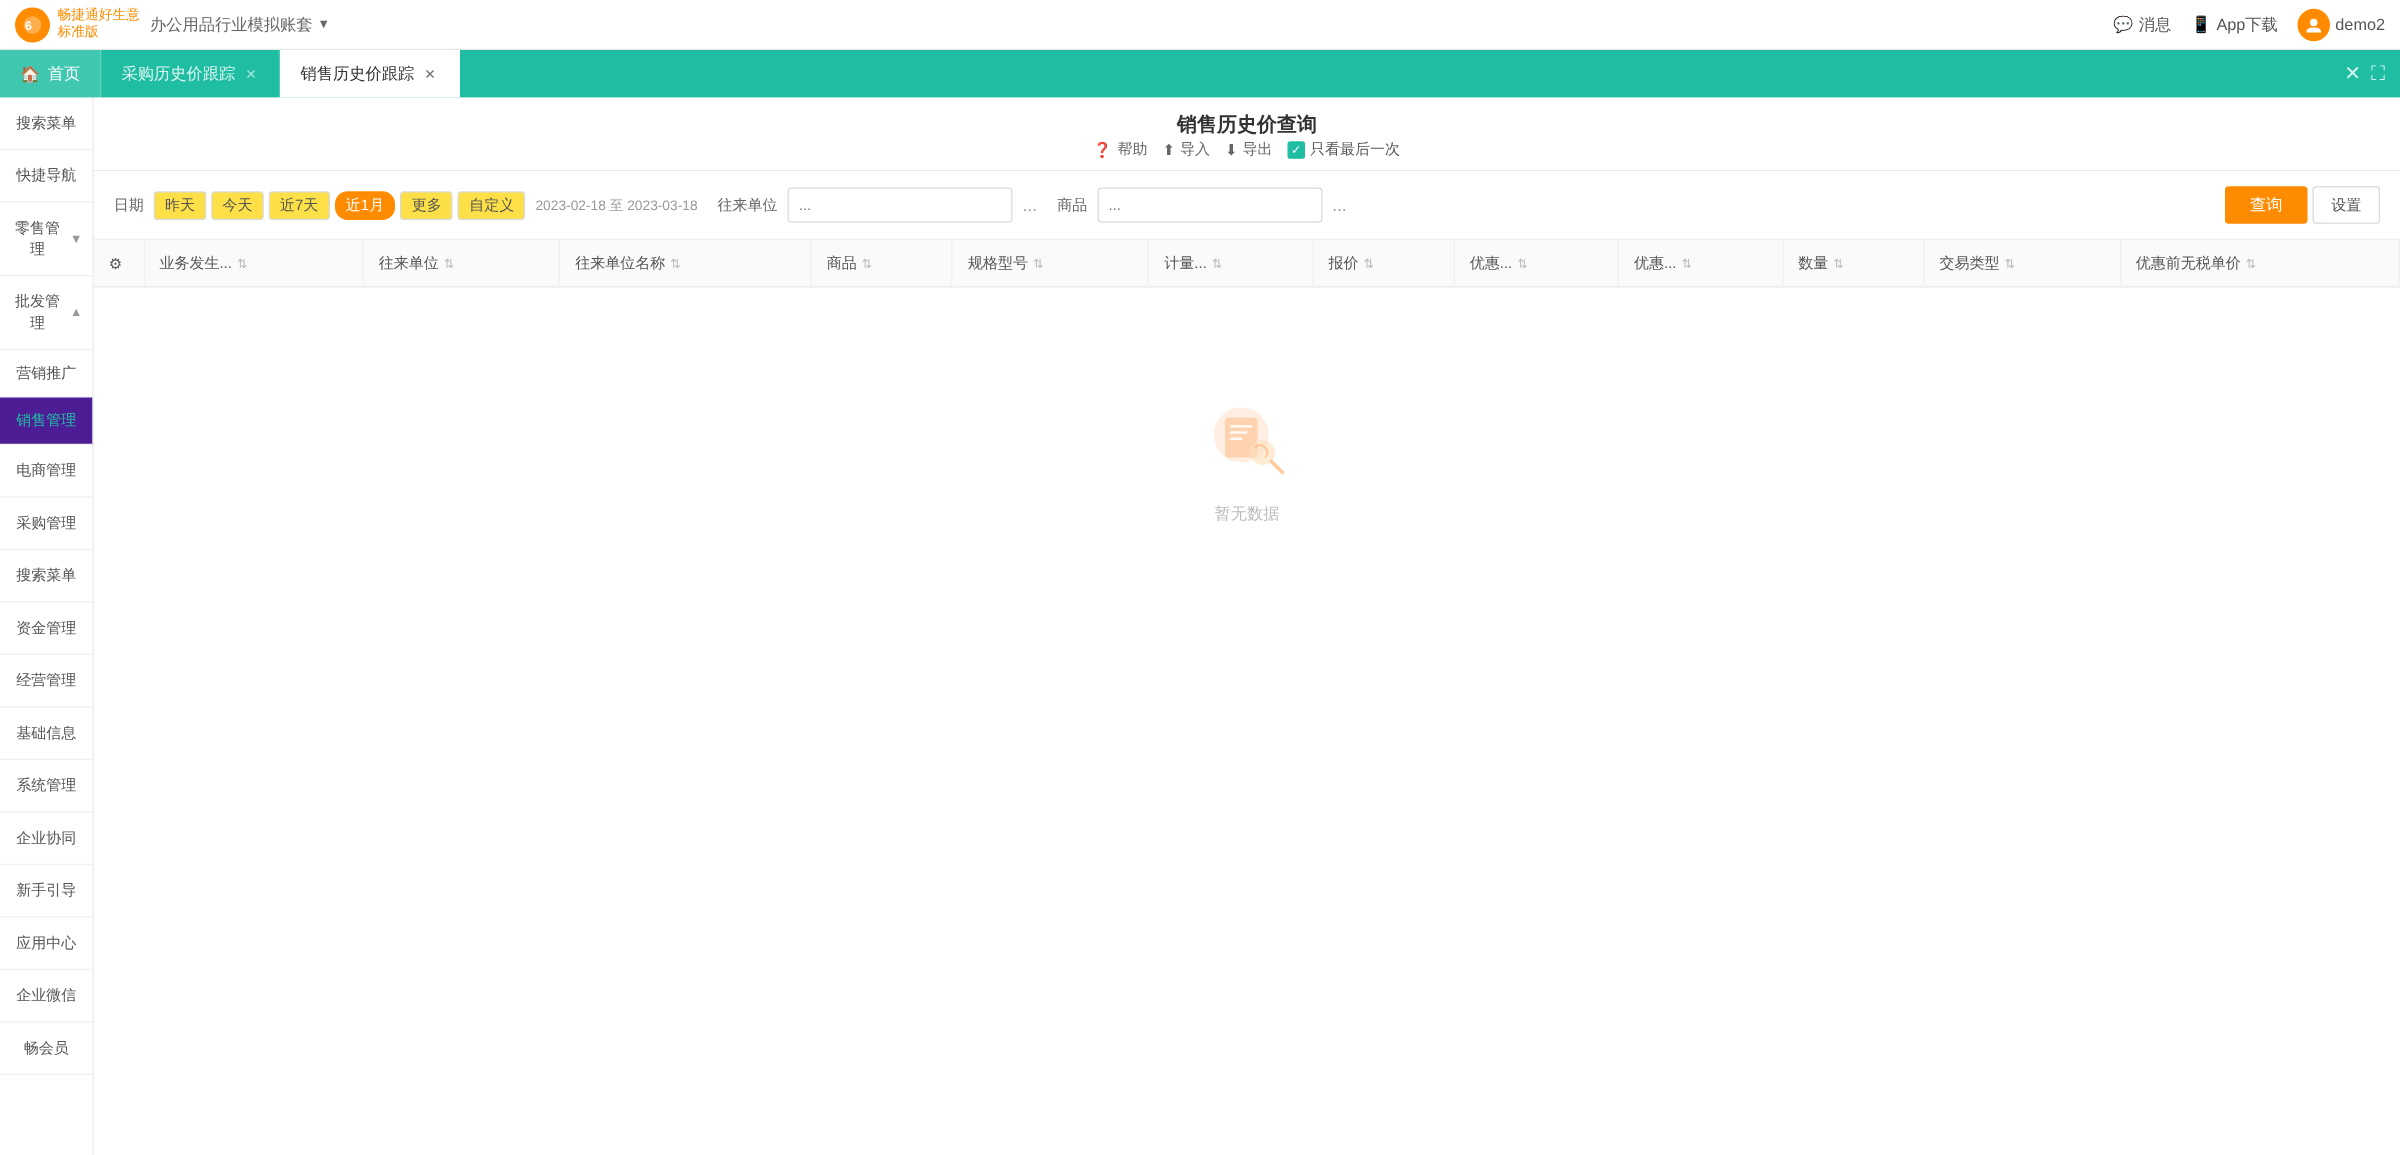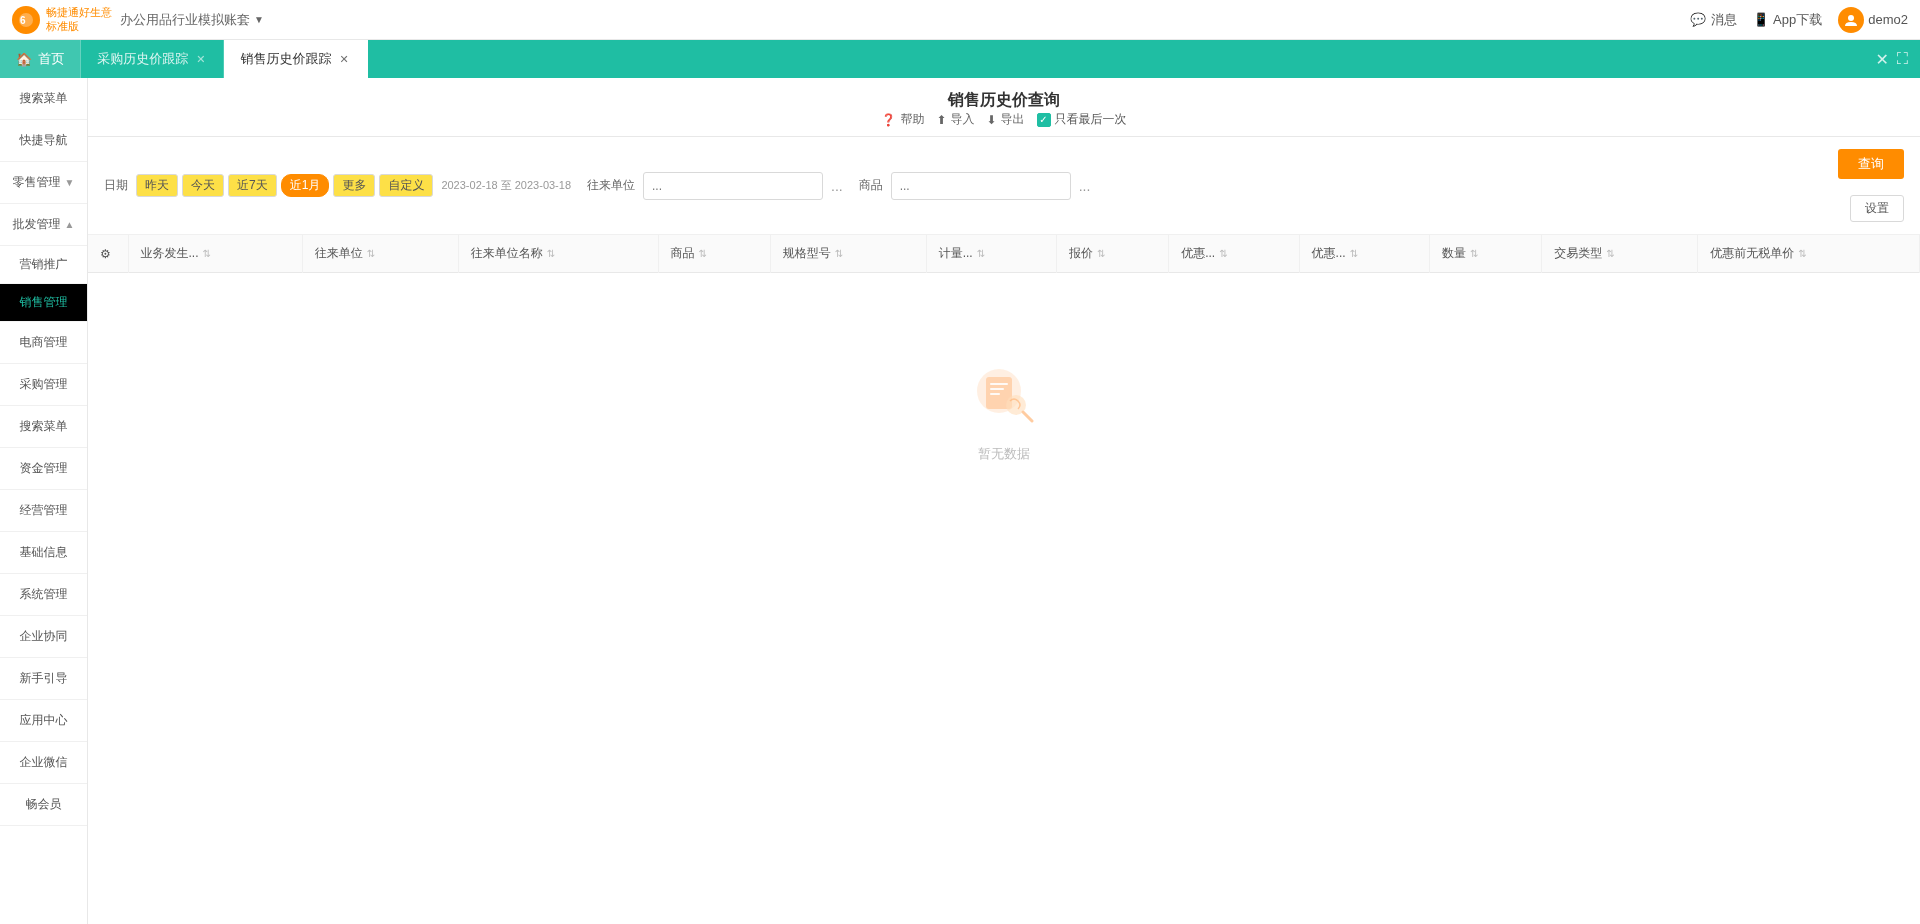--- a/index.html
+++ b/index.html
@@ -126,21 +126,21 @@
 
     
     .main-layout {
       display: flex;
       flex: 1;
       overflow: hidden;
     }
 
     
     .sidebar {
-      width: 88px;
+      width: 75px;
       background: #fff;
       border-right: 1px solid #e8e8e8;
       display: flex;
       flex-direction: column;
       overflow-y: auto;
       flex-shrink: 0;
     }
     .sidebar-item {
       padding: 12px 8px;
       text-align: center;
@@ -157,21 +157,21 @@
 
     
     .sidebar-sub-item {
       padding: 10px 12px;
       color: #555;
       font-size: 12px;
       cursor: pointer;
       text-align: center;
       border-bottom: 1px solid #f5f5f5;
     }
-    .sidebar-sub-item.active { color: #1fbea3; background: #000000; }
+    .sidebar-sub-item.active { color: #1fbea3; background: #4c1d95; }
 
     
     .content-area {
       flex: 1;
       display: flex;
       flex-direction: column;
       overflow: hidden;
       background: #f5f5f5;
     }
 
@@ -308,23 +308,22 @@
       border: 1px solid #d9d9d9;
       border-radius: 3px;
       color: #555;
       font-size: 12px;
       cursor: pointer;
     }
 
     .filter-right-btns {
       margin-left: auto;
       display: flex;
-      flex-direction: column;
-      gap: 16px;
-      align-items: flex-end;
+      flex-direction: row;
+      gap: 4px;
     }
 
     
     .table-container {
       flex: 1;
       overflow: auto;
     }
     .data-table {
       width: 100%;
       border-collapse: collapse;

